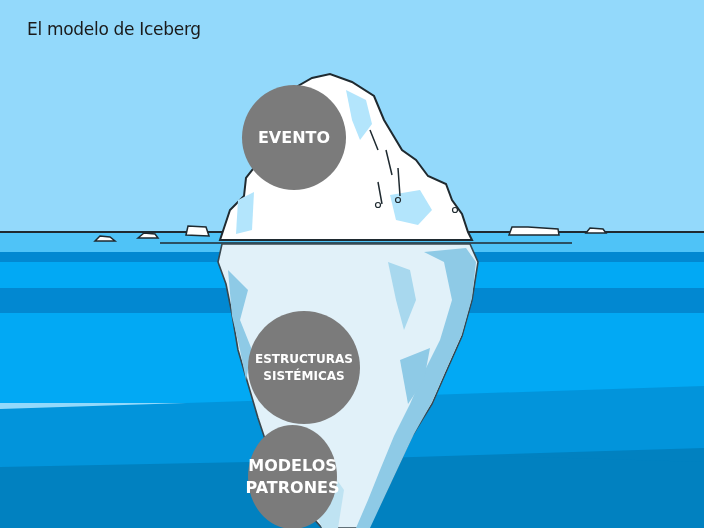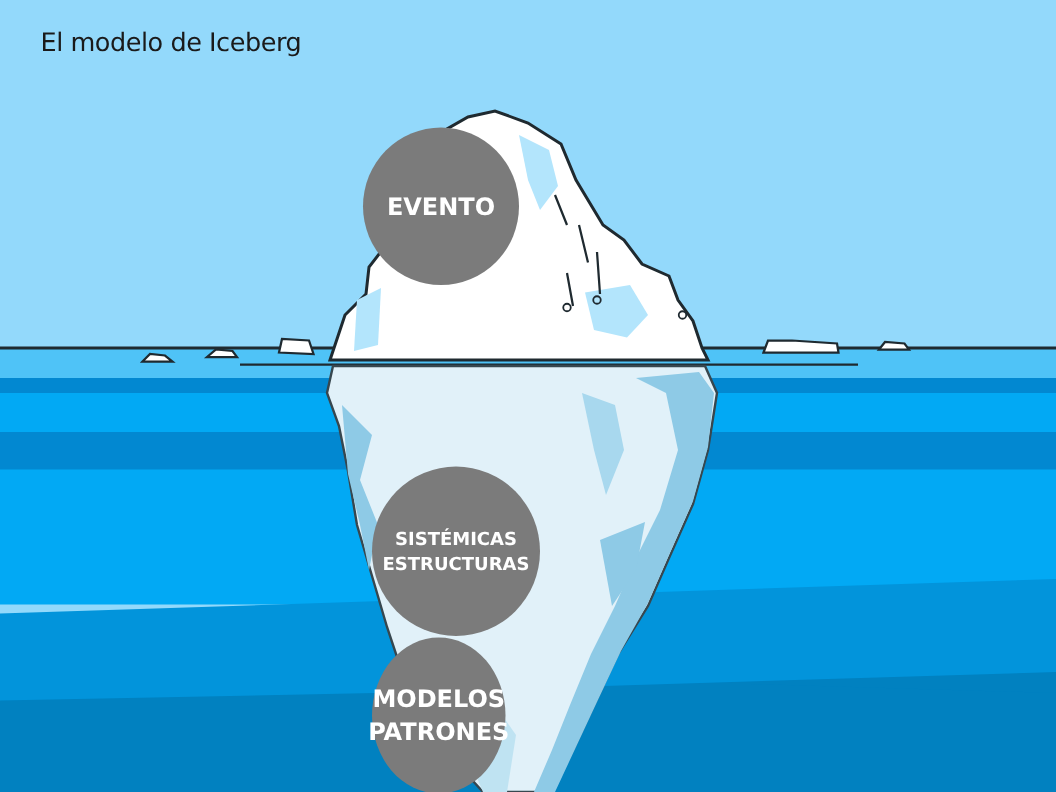--- a/index.html
+++ b/index.html
@@ -60,22 +60,22 @@
 
   <div class="circle c1">
     <div>
       <span>EVENTO</span>
     </div>
   </div>
 
 
   <div class="circle c3">
     <div>
+      <span>ESTRUCTURAS</span>
       <span>SISTÉMICAS</span>
-      <span>ESTRUCTURAS</span>
     </div>
   </div>
 
   <div class="circle c4">
     <div>
       <span>MODELOS</span>
       <span>PATRONES</span>
     </div>
   </div>
 </div>

